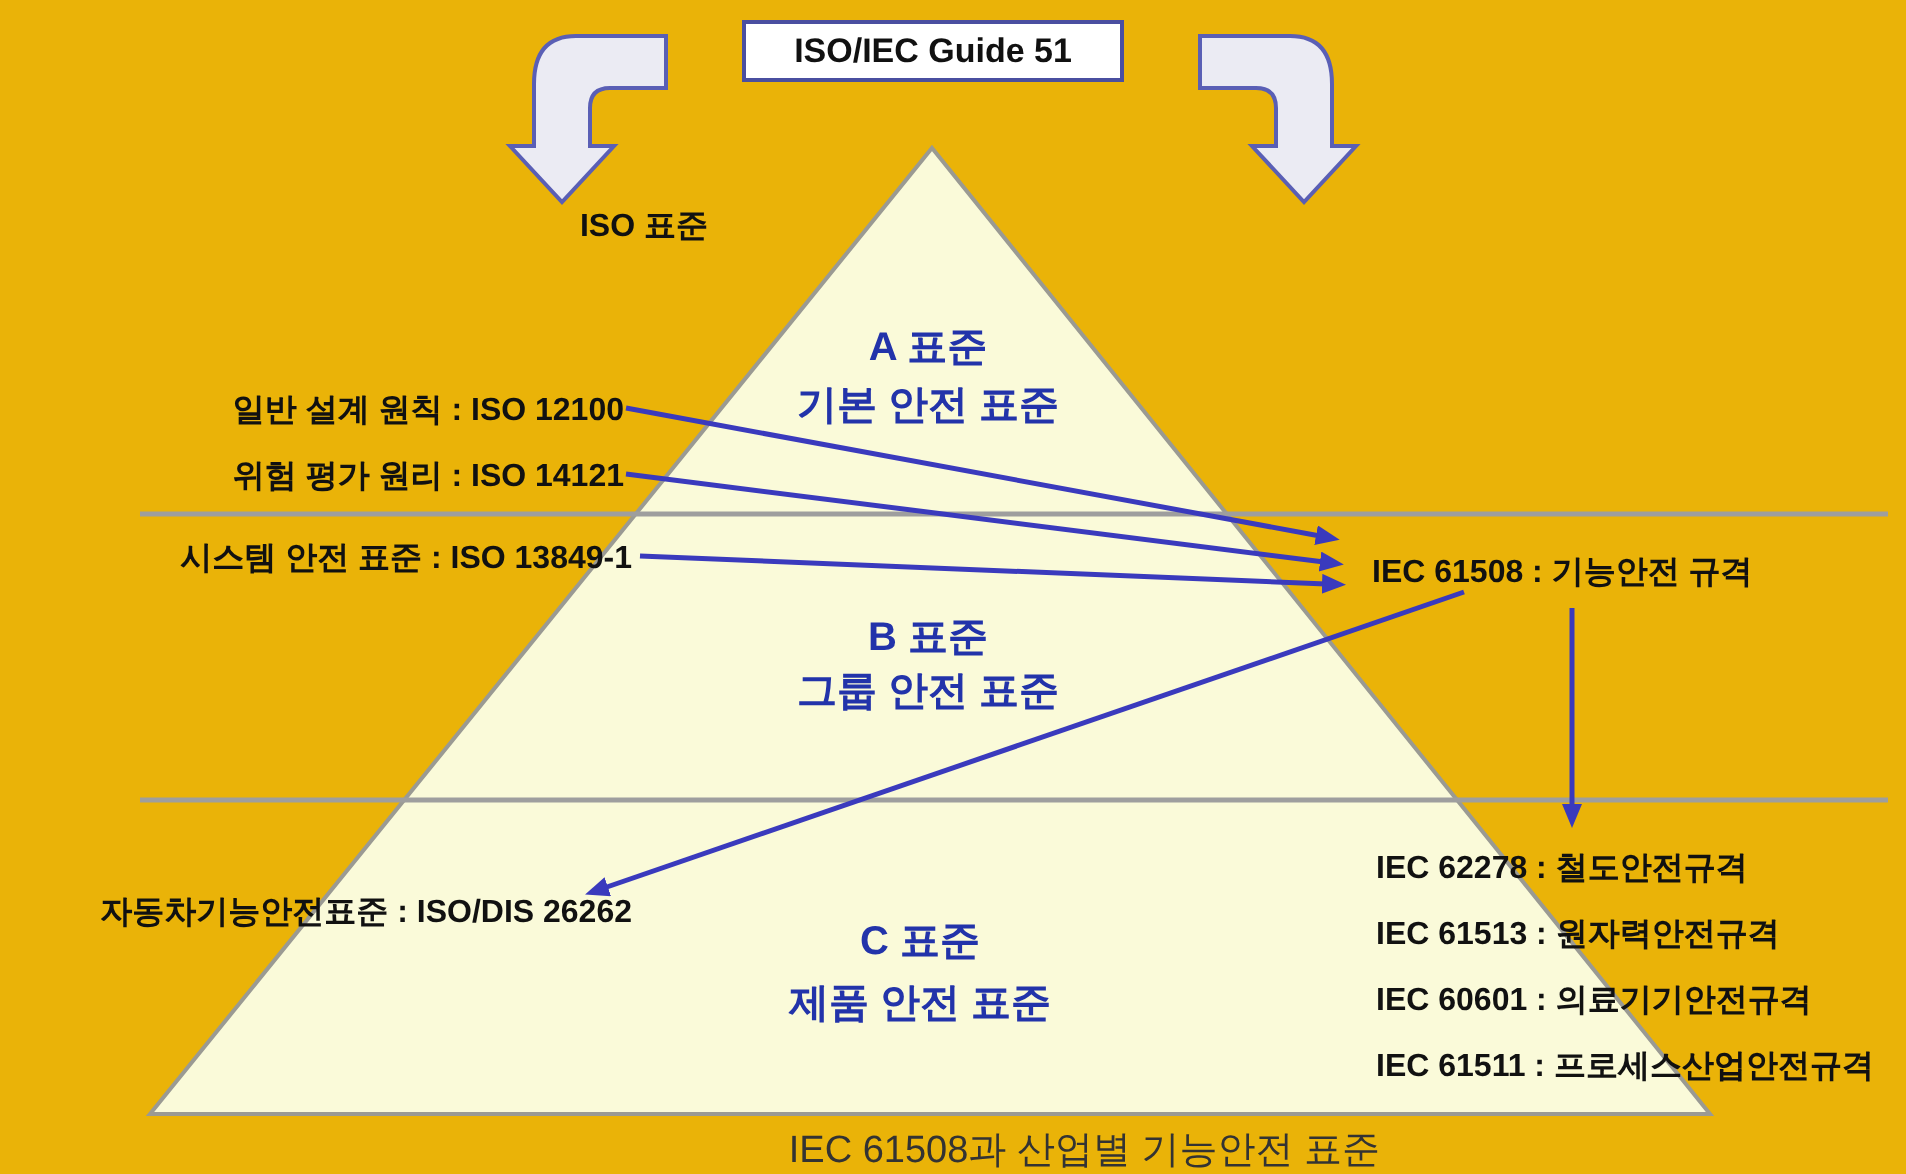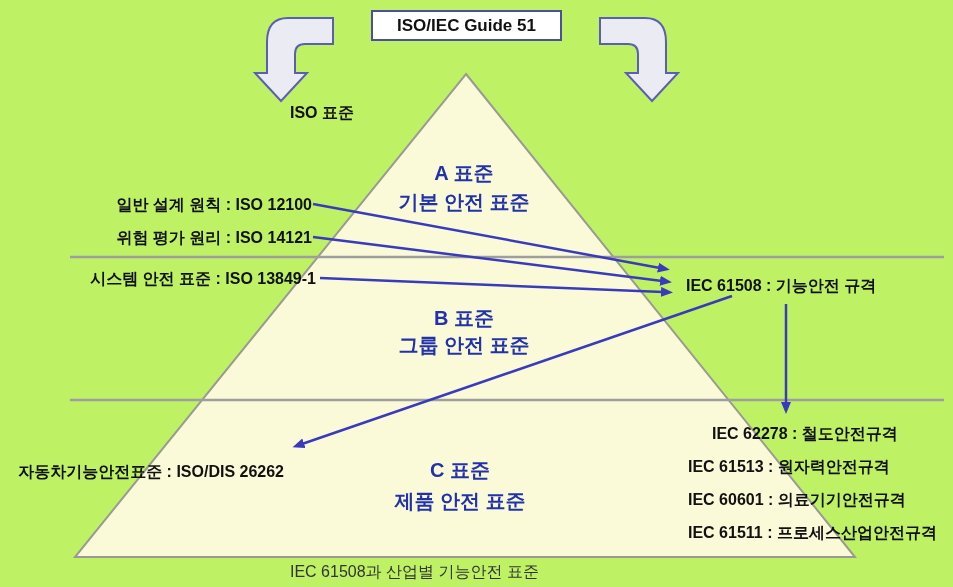--- a/index.html
+++ b/index.html
@@ -8,38 +8,38 @@
     --divider:#9e9e9e;
     --text-blue:#2233aa;
     --arrow-blue:#3a3abd;
     --box-border:#4a4fa0;
     --bent-fill:#ebebf3;
     --bent-border:#5a5fb5;
     --ink:#111;
   }
   html,body{margin:0;padding:0;background:#fff;}
   #canvas{
-    position:relative;width:953px;height:587px;background:#bef264;overflow:hidden;
+    position:relative;width:953px;height:587px;background:#eab308;overflow:hidden;
     font-family:"Liberation Sans","DejaVu Sans",sans-serif;
   }
   #shape-layer{position:absolute;left:0;top:0;width:953px;height:587px;}
   .abs{position:absolute;white-space:nowrap;}
   .blk{font-weight:bold;font-size:16px;color:var(--ink);}
   .blue{font-weight:bold;font-size:20px;color:var(--text-blue);text-align:center;}
   .rt{text-align:right;}
   .guide-box{
     left:371px;top:10px;width:187px;height:27px;
     border:2px solid var(--box-border);background:#fff;
     display:flex;align-items:center;justify-content:center;
     font-weight:bold;font-size:17px;color:var(--ink);
   }
   .branch-label{top:103px;width:110px;text-align:right;}
   .caption{
-    left:290px;top:562px;width:400px;text-align:left;
-    font-size:16px;font-weight:normal;color:#333;
+    left:290px;top:562px;width:400px;text-align:right;
+    font-size:19px;font-weight:normal;color:#333;
   }
 </style>
 </head>
 <body>
 
 <div id="canvas">
 
   <svg id="shape-layer" viewBox="0 0 953 587">
     <defs>
       <marker id="ah" markerUnits="userSpaceOnUse" markerWidth="14" markerHeight="12" refX="2" refY="5" orient="auto">
@@ -71,23 +71,23 @@
 
   <div class="abs blue" style="left:364px;top:305px;width:200px;">B 표준</div>
   <div class="abs blue" style="left:364px;top:332px;width:200px;">그룹 안전 표준</div>
 
   <div class="abs blue" style="left:360px;top:457px;width:200px;">C 표준</div>
   <div class="abs blue" style="left:360px;top:488px;width:200px;">제품 안전 표준</div>
 
   <div class="abs blk rt" style="left:40px;top:195px;width:272px;">일반 설계 원칙 : ISO 12100</div>
   <div class="abs blk rt" style="left:40px;top:228px;width:272px;">위험 평가 원리 : ISO 14121</div>
   <div class="abs blk rt" style="left:20px;top:269px;width:296px;">시스템 안전 표준 : ISO 13849-1</div>
-  <div class="abs blk rt" style="left:0px;top:462px;width:284px;">자동차기능안전표준 : ISO/DIS 26262</div>
+  <div class="abs blk rt" style="left:0px;top:446px;width:284px;padding-left:32px;">자동차기능안전표준 : ISO/DIS 26262</div>
 
   <div class="abs blk" style="left:686px;top:276px;text-align:center;">IEC 61508 : 기능안전 규격</div>
-  <div class="abs blk" style="left:712px;top:424px;text-align:center;">IEC 62278 : 철도안전규격</div>
+  <div class="abs blk" style="left:688px;top:424px;text-align:center;">IEC 62278 : 철도안전규격</div>
   <div class="abs blk" style="left:688px;top:457px;">IEC 61513 : 원자력안전규격</div>
   <div class="abs blk" style="left:688px;top:490px;">IEC 60601 : 의료기기안전규격</div>
   <div class="abs blk" style="left:688px;top:523px;">IEC 61511 : 프로세스산업안전규격</div>
 
   <div class="abs caption">IEC 61508과 산업별 기능안전 표준</div>
 
 </div>
 
 </body></html>

